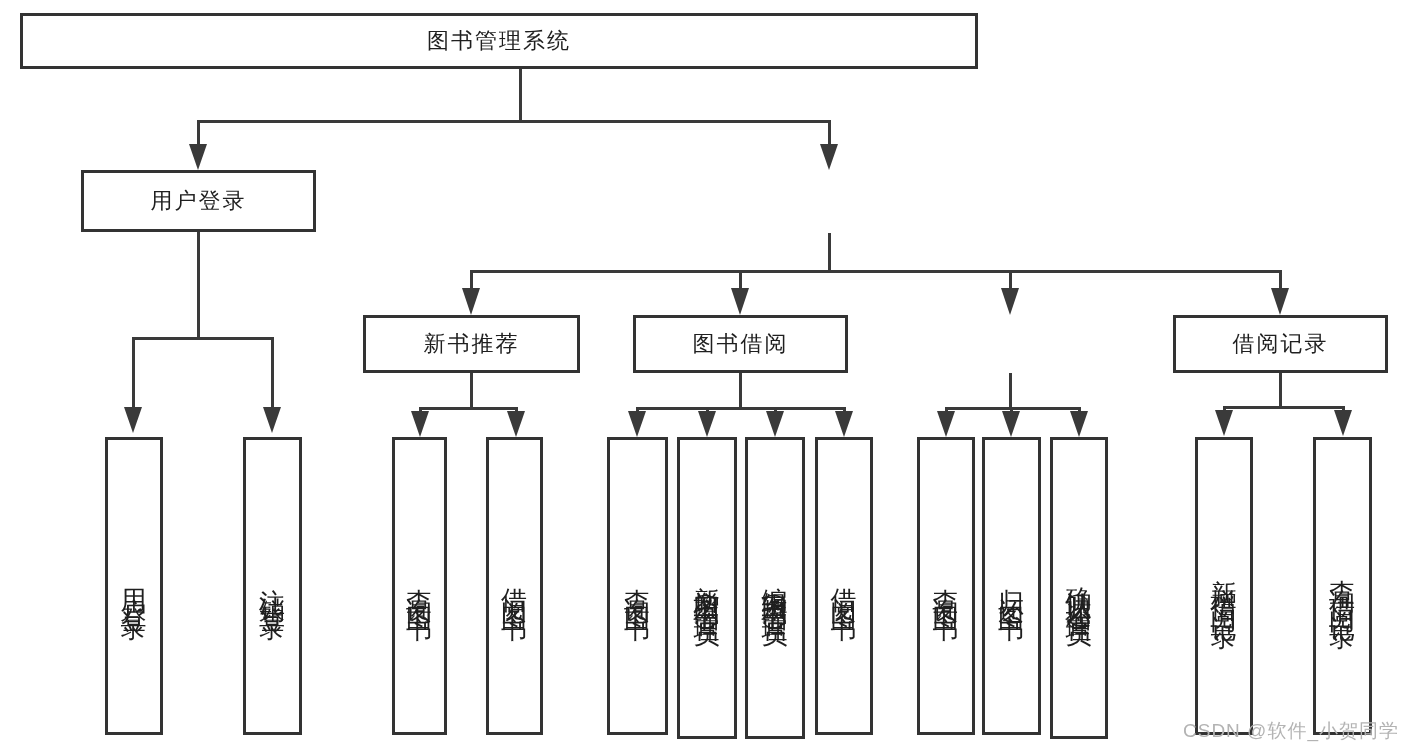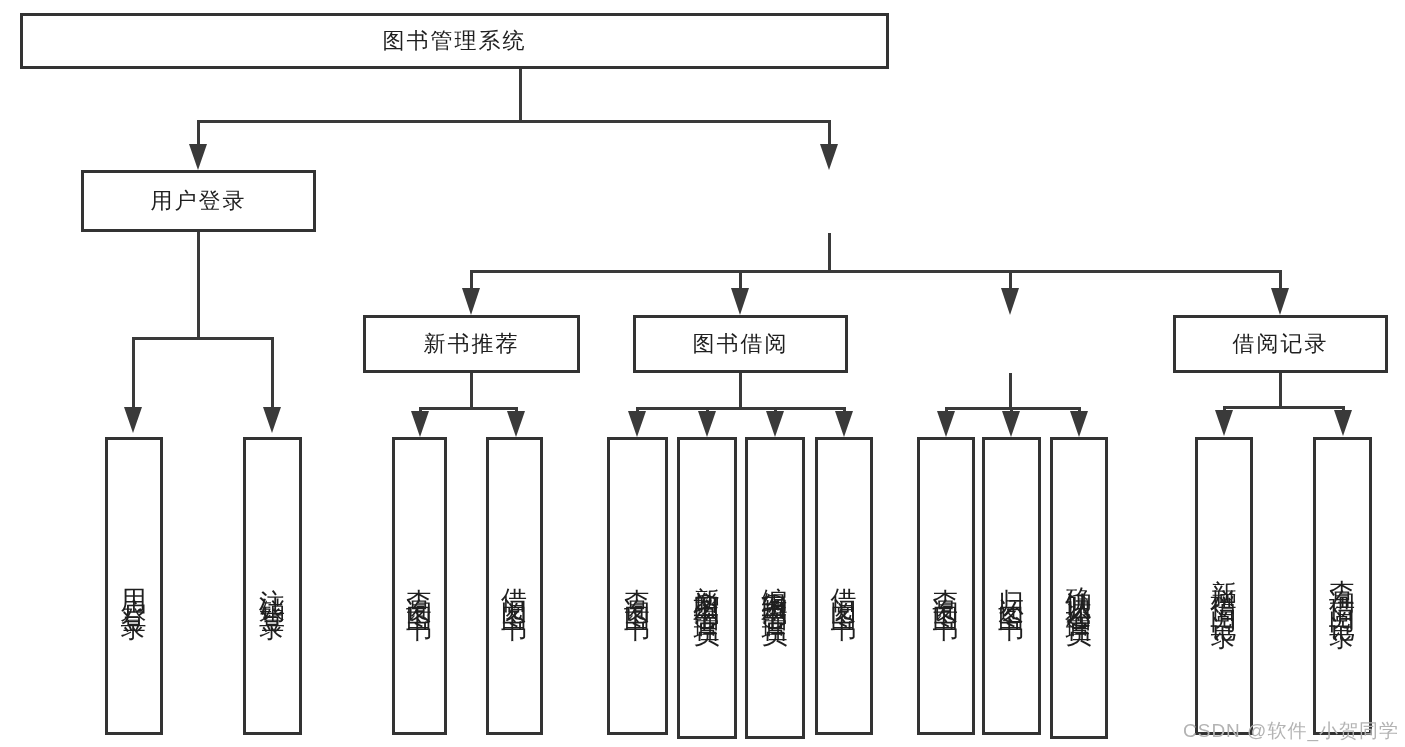--- a/index.html
+++ b/index.html
@@ -72,21 +72,21 @@
     white-space: nowrap;
     z-index: 3;
     letter-spacing: 1px;
   }
 </style>
 </head>
 <body>
 
 <div class="canvas">
 
-  <div class="box" style="left:20px; top:13px; width:869px; height:56px;">
+  <div class="box" style="left:20px; top:13px; width:958px; height:56px;">
     <span>图书管理系统</span>
   </div>
 
   <div class="vline" style="left:519px; top:69px; height:52px;"></div>
   <div class="hline" style="left:197px; top:120px; width:634px;"></div>
   <div class="vline" style="left:197px; top:120px; height:26px;"></div>
   <div class="tri" style="left:189px; top:144px;"></div>
   <div class="vline" style="left:828px; top:120px; height:26px;"></div>
   <div class="tri" style="left:820px; top:144px;"></div>
 

